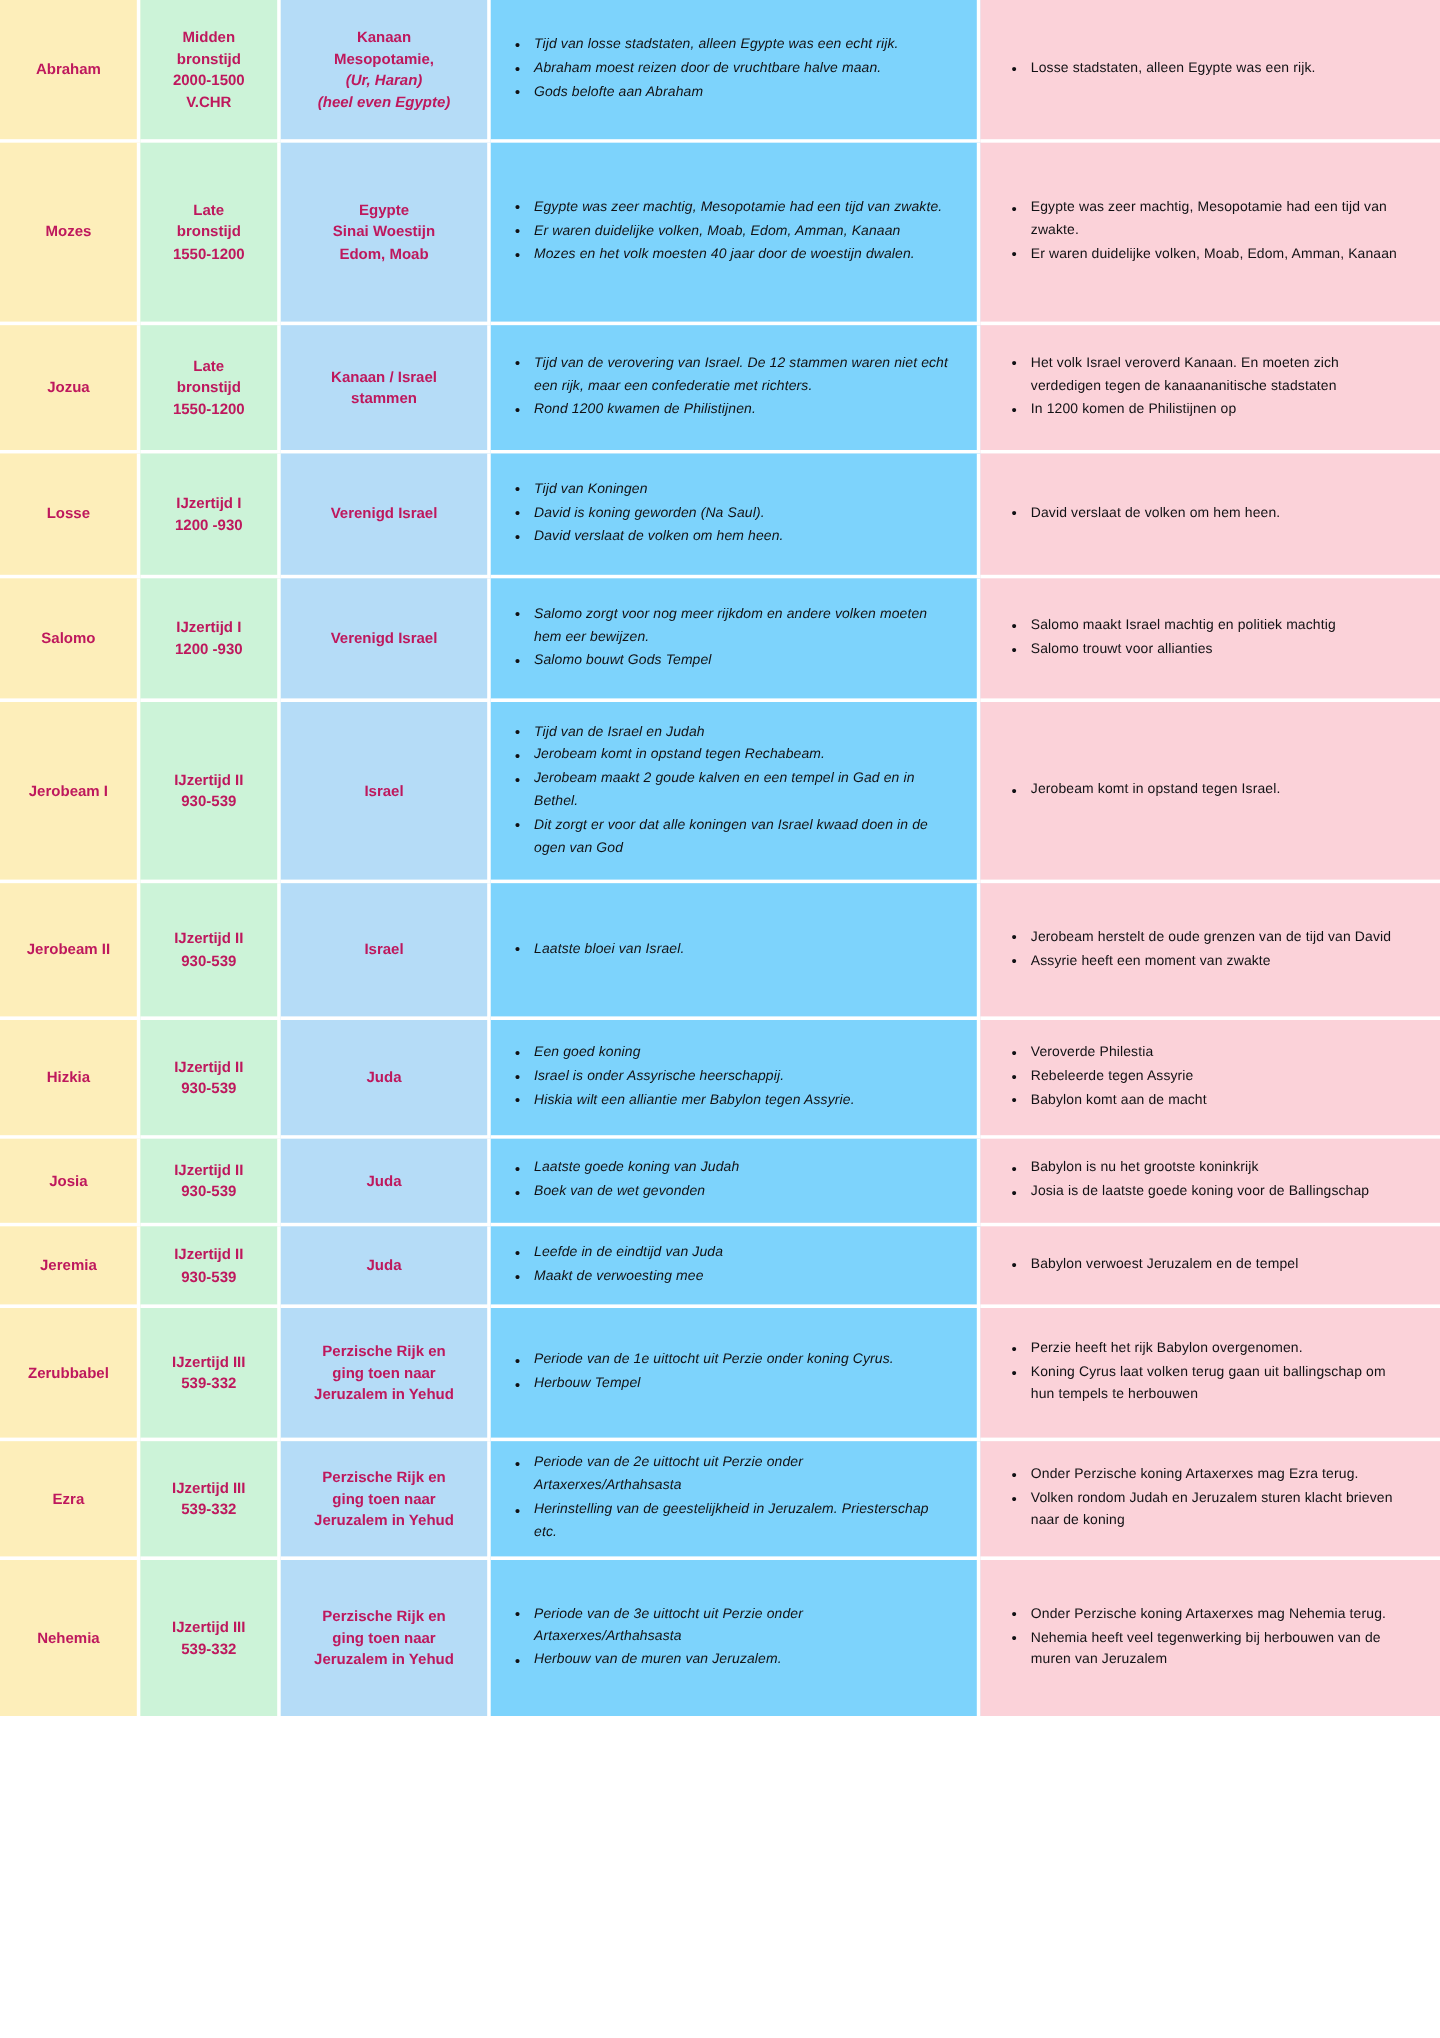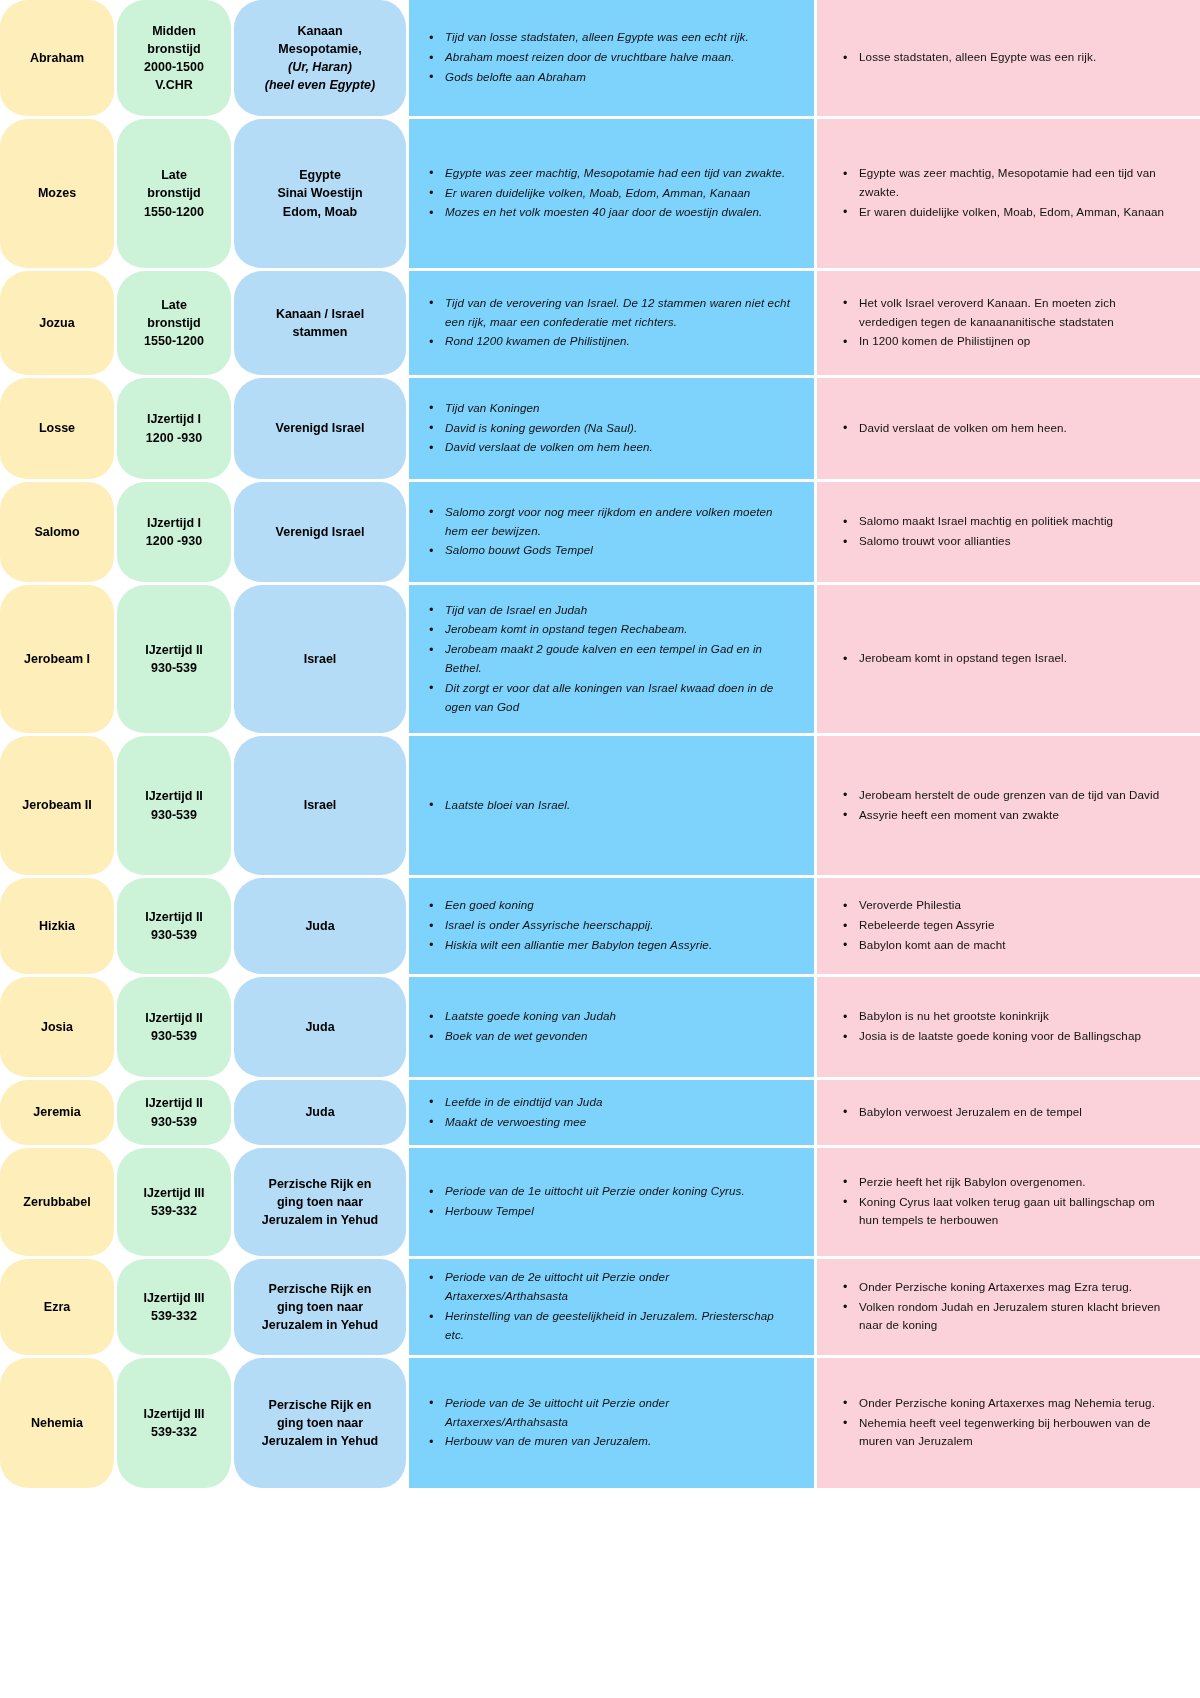--- a/index.html
+++ b/index.html
@@ -34,24 +34,23 @@
   .col-person  { background: #fdeeba; }
   .col-period  { background: #ccf3d8; }
   .col-place   { background: #b5dcf7; }
   .col-events  { background: #7dd3fc; font-style: italic; }
   .col-context { background: #fbd2d9; }
 
   .cell-center {
     text-align: center;
     font-weight: bold;
     font-size: 12.5px;
-    color: #000000;
+    color: #be185d;
     line-height: 1.45;
     padding: 8px 6px;
-    border-radius: 28px;
   }
   .col-person.cell-center { font-size: 12.5px; }
   .col-period.cell-center { font-size: 12.5px; }
   .col-place.cell-center  { font-size: 12.5px; }
 
   .cell-center .line { display: block; white-space: nowrap; }
   .cell-center .line.italic { font-style: italic; }
 
   ul.bullets {
     list-style: none;
@@ -245,21 +244,21 @@
             <li>Jerobeam maakt 2 goude kalven en een tempel in Gad en in Bethel.</li>
             <li>Dit zorgt er voor dat alle koningen van Israel kwaad doen in de ogen van God</li>
           </ul>
         </td>
         <td class="col-context">
           <ul class="bullets">
             <li>Jerobeam komt in opstand tegen Israel.</li>
           </ul>
         </td>
       </tr>
-      <tr style="height: 142px; padding-left: 20px;">
+      <tr style="height: 114px; padding-left: 20px;">
         <td class="col-person cell-center">
           <span class="line">Jerobeam II</span>
         </td>
         <td class="col-period cell-center">
           <span class="line">IJzertijd II</span>
           <span class="line">930-539</span>
         </td>
         <td class="col-place cell-center">
           <span class="line">Israel</span>
         </td>
@@ -294,21 +293,21 @@
           </ul>
         </td>
         <td class="col-context">
           <ul class="bullets">
             <li>Veroverde Philestia</li>
             <li>Rebeleerde tegen Assyrie</li>
             <li>Babylon komt aan de macht</li>
           </ul>
         </td>
       </tr>
-      <tr style="height: 103px;">
+      <tr style="height: 73px;">
         <td class="col-person cell-center">
           <span class="line">Josia</span>
         </td>
         <td class="col-period cell-center">
           <span class="line">IJzertijd II</span>
           <span class="line">930-539</span>
         </td>
         <td class="col-place cell-center">
           <span class="line">Juda</span>
         </td>

